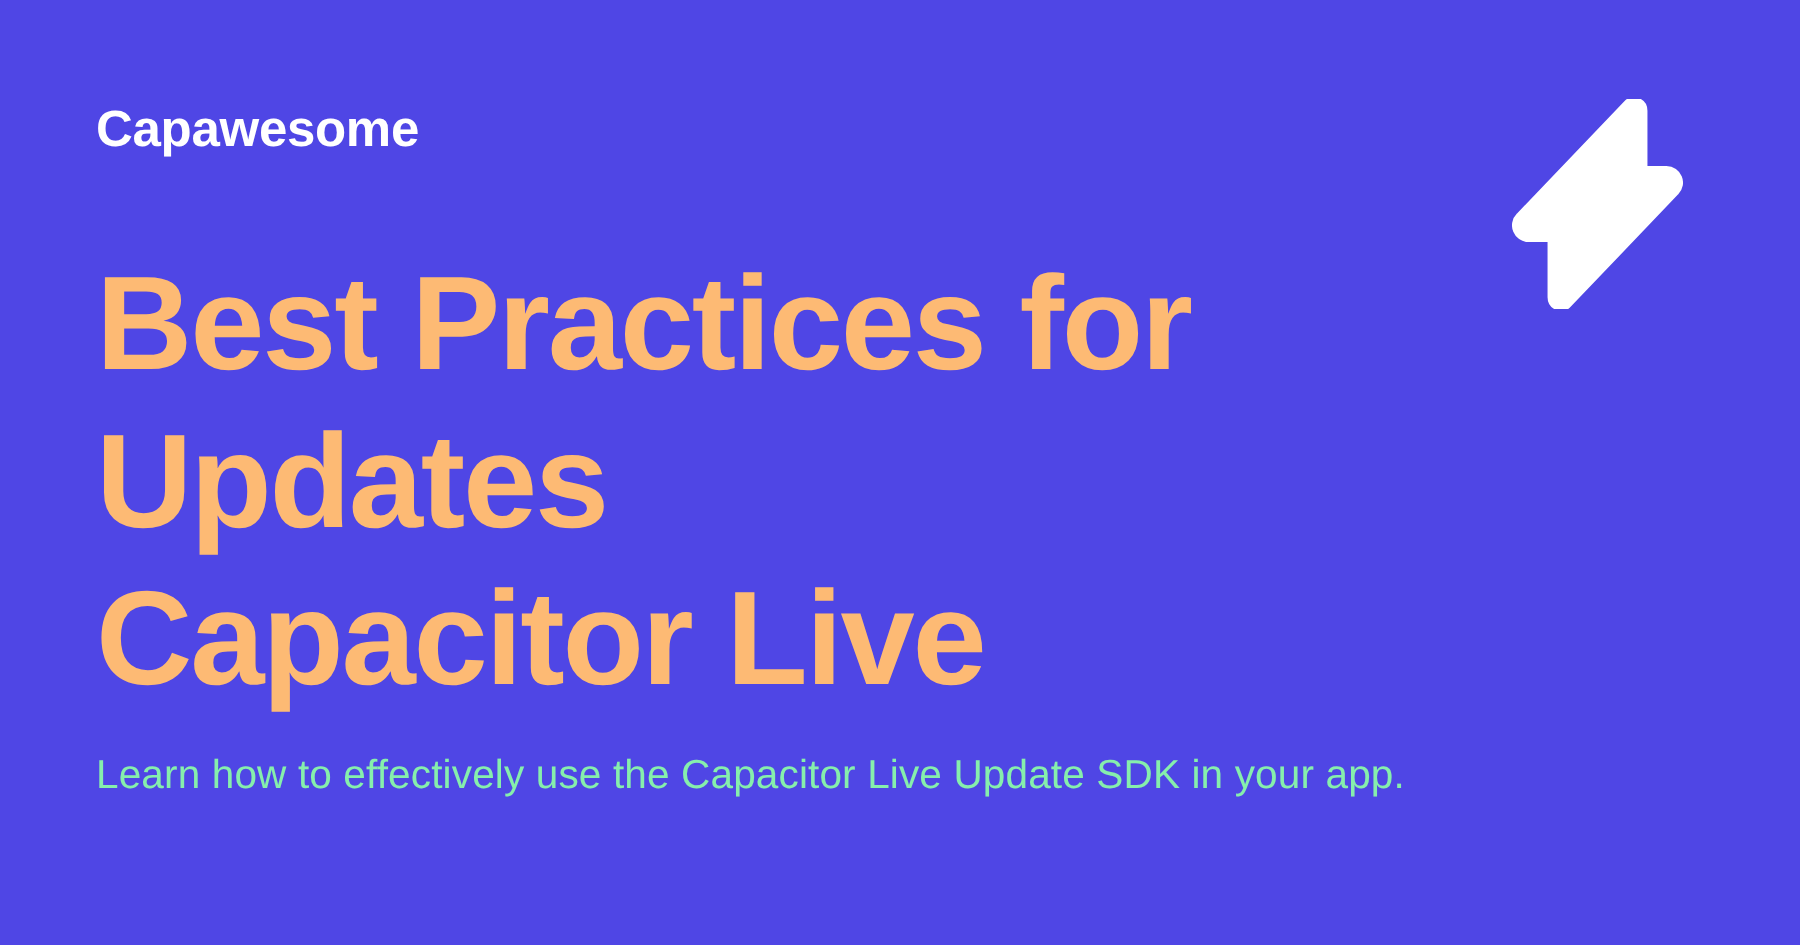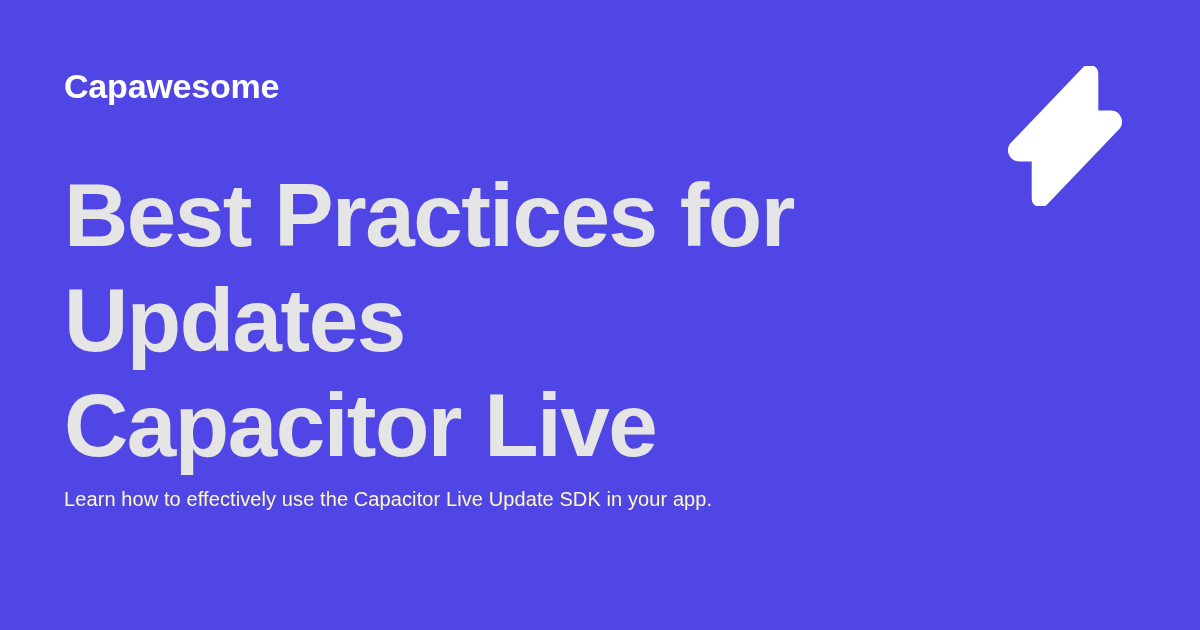--- a/index.html
+++ b/index.html
@@ -54,39 +54,39 @@
   .headline {
     position: absolute;
     left: 64px;
     top: 163px;
     width: 900px;
     margin: 0;
     font-size: 89px;
     font-weight: bold;
     line-height: 105px;
     letter-spacing: -1.5px;
-    color: #e5e5e5;
+    color: #fdba74;
   }
   .headline .line {
     display: block;
     white-space: nowrap;
   }
 
   
   .subtitle {
     position: absolute;
     left: 64px;
-    top: 481px;
+    top: 498px;
     width: 1000px;
     margin: 0;
-    font-size: 20px;
+    font-size: 27px;
     font-weight: normal;
     line-height: 36px;
     letter-spacing: 0.1px;
-    color: #fef9c3;
+    color: #86efac;
     white-space: nowrap;
   }
 </style>
 </head>
 <body>
 
 <div class="card">
 
   <div class="brand">Capawesome</div>
 

